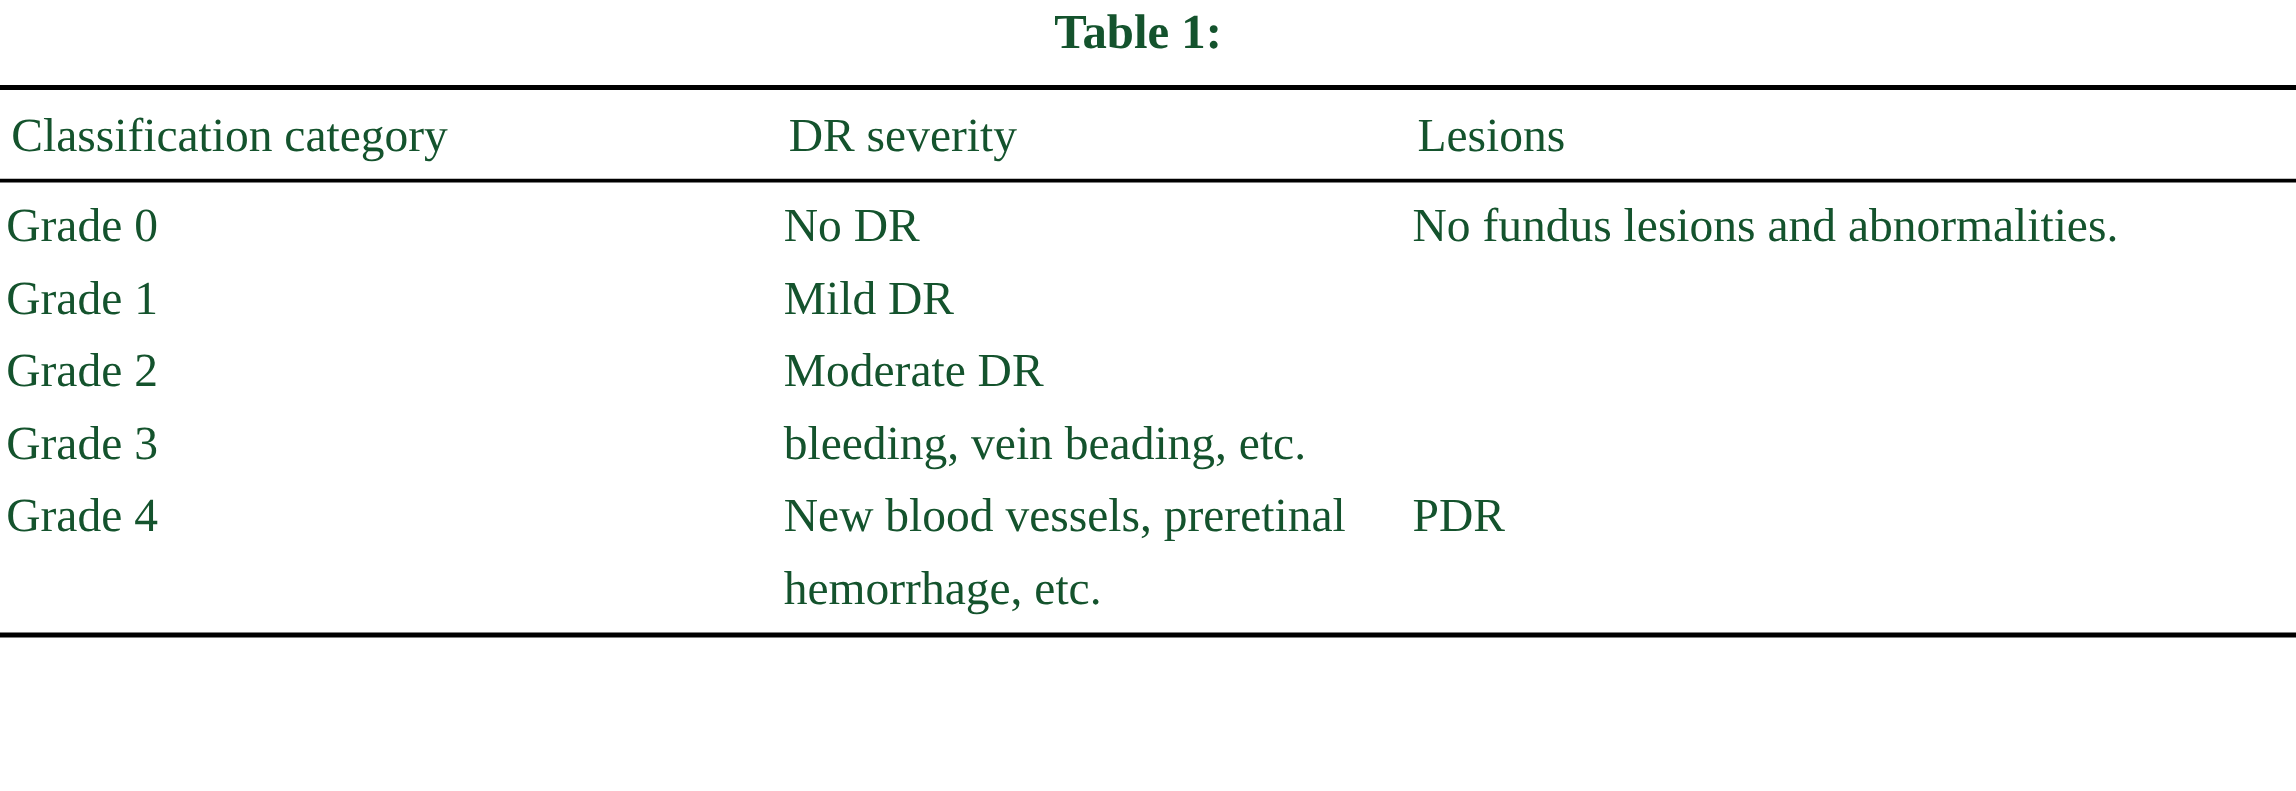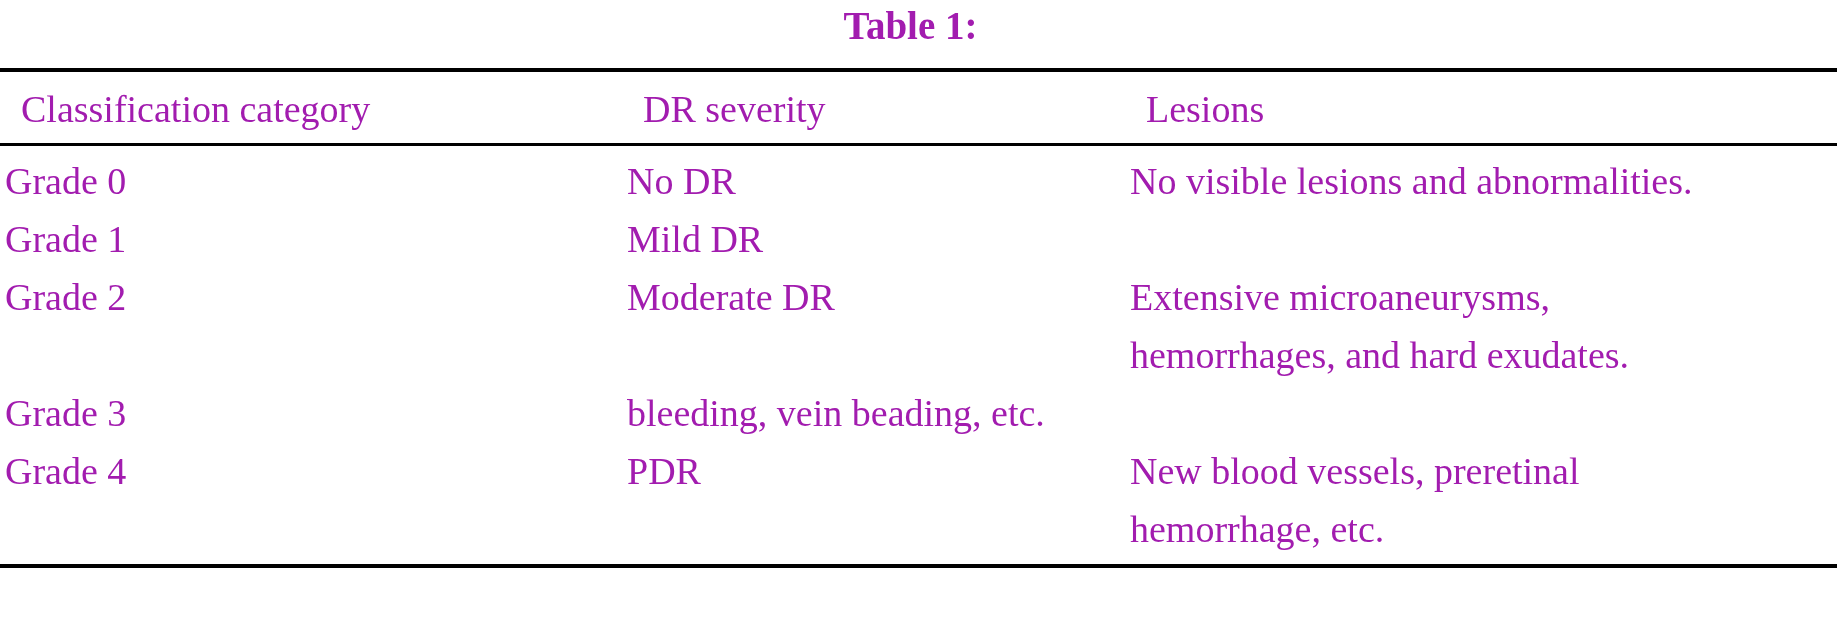--- a/index.html
+++ b/index.html
@@ -5,21 +5,21 @@
   html, body {
     margin: 0;
     padding: 0;
     background: #ffffff;
   }
   .page {
     position: relative;
     width: 1837px;
     height: 633px;
     background: #ffffff;
-    color: #a21caf;
+    color: #14532d;
     font-family: "Liberation Serif", "DejaVu Serif", serif;
     font-size: 38px;
     overflow: hidden;
   }
   .title-row {
     height: 66px;
     display: flex;
     justify-content: center;
     align-items: flex-start;
     padding-top: 2px;
@@ -37,21 +37,21 @@
   .trow {
     display: grid;
     grid-template-columns: 627px 503px 707px;
   }
   .cell {
     text-align: left;
     white-space: nowrap;
   }
   .cell.c1 { padding-left: 5px; }
   .thead {
-    padding: 13px 0 10px 16px;
+    padding: 13px 0 10px 4px;
     border-bottom: 3px solid #000000;
     line-height: 48px;
   }
   .tbody {
     padding: 6px 0 6px 0;
     line-height: 58px;
   }
   .lesion-line {
     white-space: nowrap;
   }
@@ -72,49 +72,45 @@
       <div class="cell c2">DR severity</div>
       <div class="cell c3">Lesions</div>
     </div>
 
     <div class="tbody">
 
       <div class="trow">
         <div class="cell c1">Grade 0</div>
         <div class="cell c2">No DR</div>
         <div class="cell c3">
-          <div class="lesion-line">No visible lesions and abnormalities.</div>
+          <div class="lesion-line">No fundus lesions and abnormalities.</div>
         </div>
       </div>
 
       <div class="trow">
         <div class="cell c1">Grade 1</div>
         <div class="cell c2">Mild DR</div>
       </div>
 
       <div class="trow">
         <div class="cell c1">Grade 2</div>
         <div class="cell c2">Moderate DR</div>
-        <div class="cell c3">
-          <div class="lesion-line">Extensive microaneurysms,</div>
-          <div class="lesion-line">hemorrhages, and hard exudates.</div>
-        </div>
       </div>
 
       <div class="trow">
         <div class="cell c1">Grade 3</div>
         <div class="cell c3">
           <div class="lesion-line">bleeding, vein beading, etc.</div>
         </div>
       </div>
 
       <div class="trow">
         <div class="cell c1">Grade 4</div>
-        <div class="cell c2">PDR</div>
         <div class="cell c3">
           <div class="lesion-line">New blood vessels, preretinal</div>
           <div class="lesion-line">hemorrhage, etc.</div>
         </div>
+        <div class="cell c2">PDR</div>
       </div>
 
     </div>
   </div>
 </div>
 
 </body></html>

